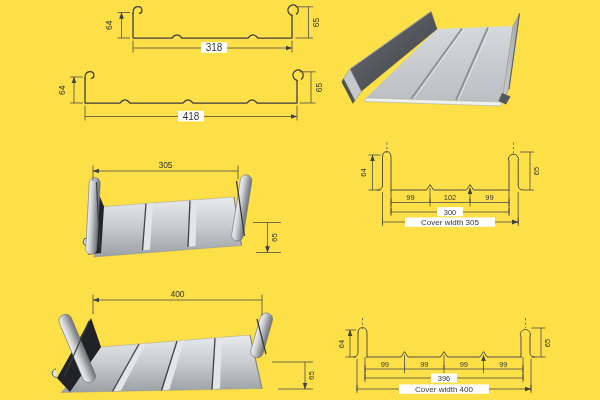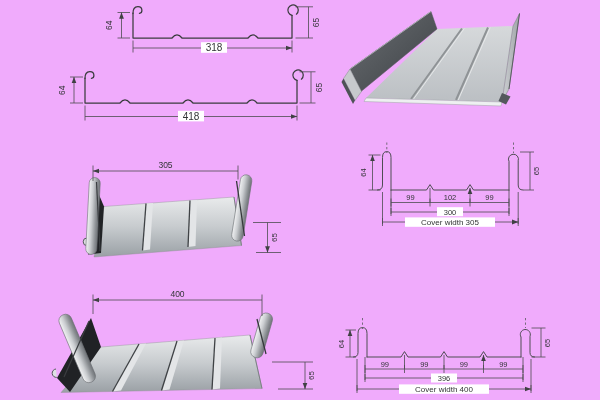--- a/index.html
+++ b/index.html
@@ -1,16 +1,16 @@
 <!DOCTYPE html>
 <html><head>
 <meta charset="utf-8">
 <style>
   html,body{margin:0;padding:0;background:#fff;}
-  .canvas{position:relative;width:600px;height:400px;background:#f0abfc;overflow:hidden;
+  .canvas{position:relative;width:600px;height:400px;background:#fde047;overflow:hidden;
           font-family:"Liberation Sans",sans-serif;}
   svg{display:block}
   .ln  {stroke:#3a3c3e;stroke-width:1.25;fill:none;stroke-linecap:round;stroke-linejoin:round}
   .ln2 {stroke:#46484a;stroke-width:.95;fill:none;stroke-linecap:round;stroke-linejoin:round}
   .dm  {stroke:#4b4d4f;stroke-width:.8;fill:none}
   .dsh {stroke:#57595b;stroke-width:.8;fill:none;stroke-dasharray:2.3 2.2}
   .tx  {font-family:"Liberation Sans",sans-serif;fill:#333537}
   .s10{font-size:10px}.s85{font-size:8.5px}.s8{font-size:8px}.s75{font-size:7.5px}
   .wh{fill:#ffffff}
 </style>

